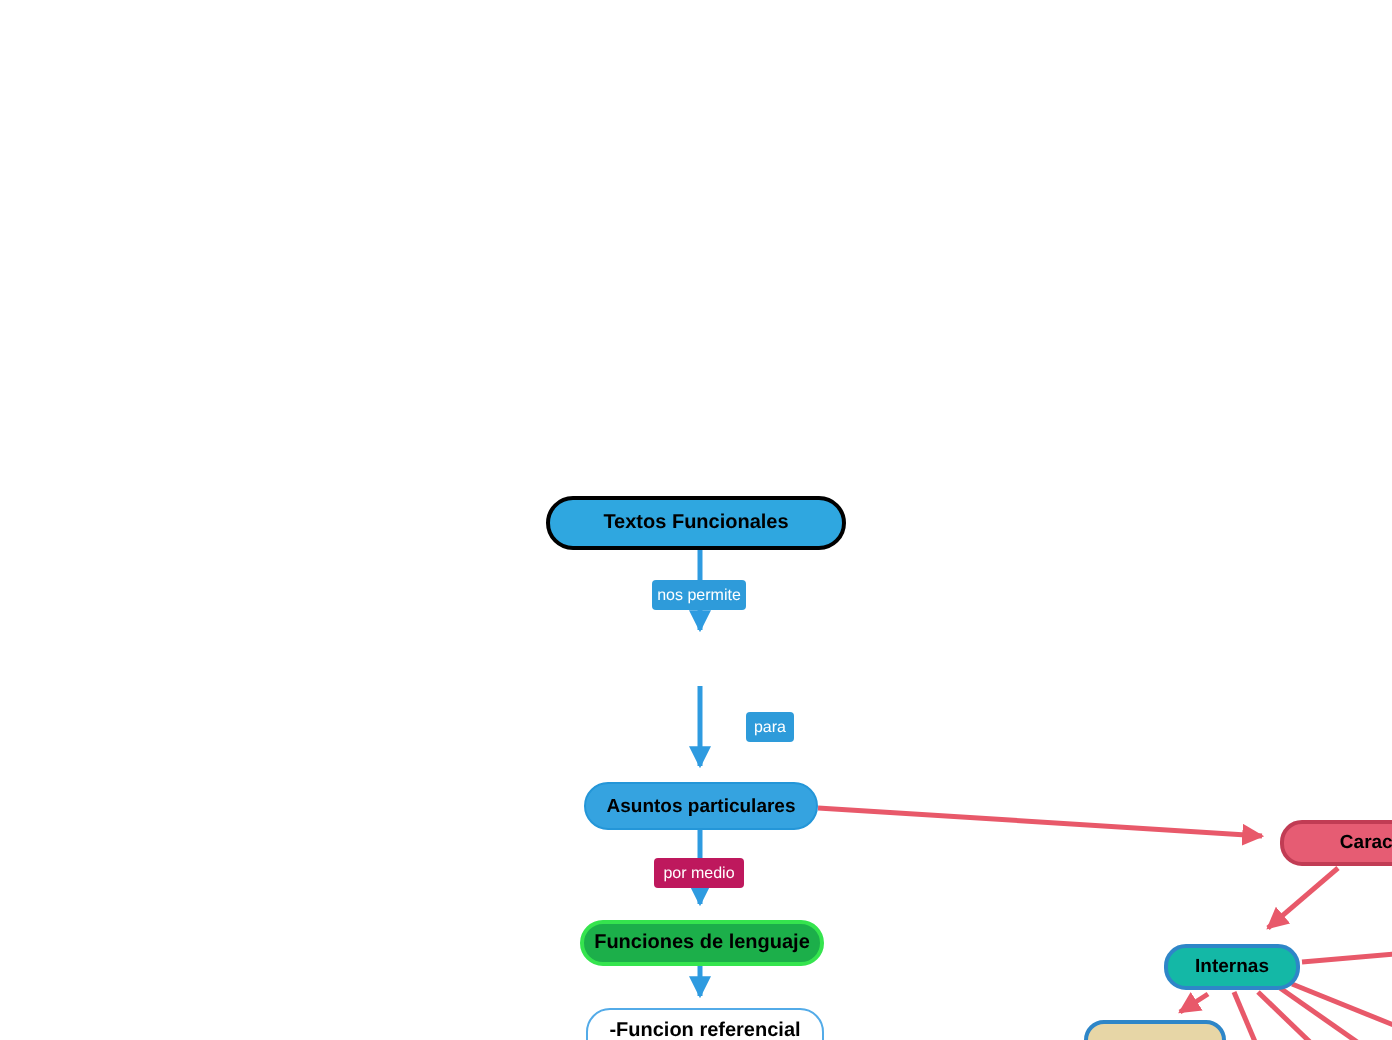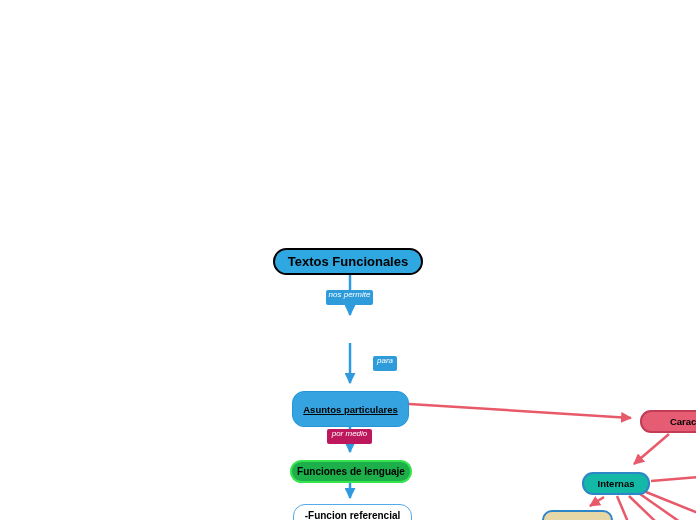--- a/index.html
+++ b/index.html
@@ -13,35 +13,34 @@
   #wires{position:absolute;left:0;top:0;width:696px;height:520px;}
   .node{
     position:absolute;
     box-sizing:border-box;
     display:flex;align-items:center;justify-content:center;
     font-weight:bold;color:#000;
     white-space:nowrap;
     background:#fff;
     border:2px solid #000;
   }
-  .n-textos{left:273px;top:248px;width:150px;height:27px;border-radius:14px;font-size:13px;border-width:2px;}
+  .n-textos{left:273px;top:248px;width:150px;height:27px;border-radius:14px;font-size:10px;border-width:2px;}
   .n-comunicarnos{left:305px;top:321px;width:90px;height:22px;border-radius:11px;font-size:9.5px;border-width:1.5px;}
-  .n-asuntos{left:292px;top:391px;width:117px;height:36px;border-radius:12px;font-size:9.5px;border-width:1px;text-decoration:underline;}
+  .n-asuntos{left:292px;top:391px;width:117px;height:24px;border-radius:12px;font-size:9.5px;border-width:1px;}
   .n-funciones{left:290px;top:460px;width:122px;height:23px;border-radius:12px;font-size:10px;border-width:2px;}
   .n-referencial{left:293px;top:504px;width:119px;height:28px;border-radius:12px;font-size:10px;border-width:1.5px;align-items:flex-start;padding-top:5px;}
   .n-caracteristicas{left:640px;top:410px;width:128px;height:23px;border-radius:11px;font-size:9.5px;border-width:2px;}
   .n-internas{left:582px;top:472px;width:68px;height:23px;border-radius:11px;font-size:9.5px;border-width:2px;}
   .n-clipped{left:542px;top:510px;width:71px;height:22px;border-radius:10px;border-width:2px;}
   .edge-label{
     position:absolute;
-    display:flex;justify-content:center;
+    display:flex;align-items:center;justify-content:center;
     color:#fff;font-size:8px;
     border-radius:2px;
     z-index:3;
-    font-style:italic;
   }
   .el-nos-permite{left:326px;top:290px;width:47px;height:15px;}
   .el-para{left:337px;top:356px;width:24px;height:15px;}
   .el-por-medio{left:327px;top:429px;width:45px;height:15px;}
 </style>
 </head>
 <body>
 
 <div id="canvas">
 

